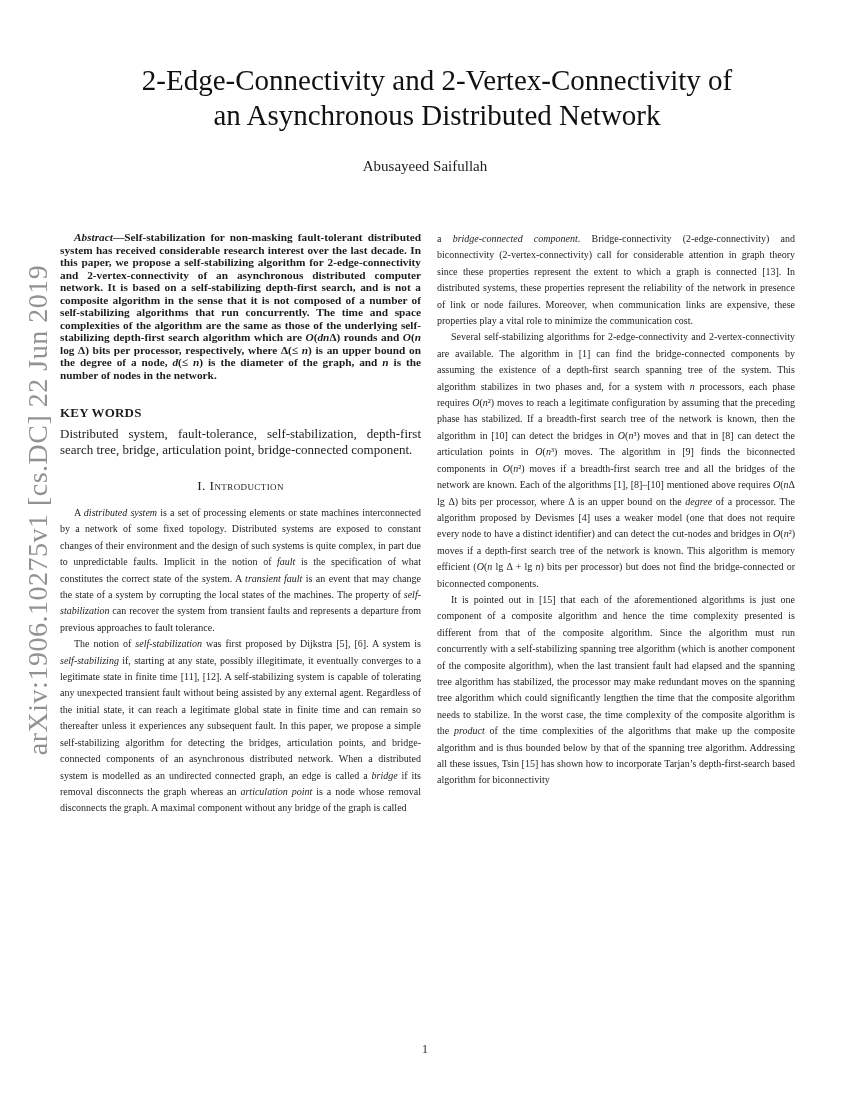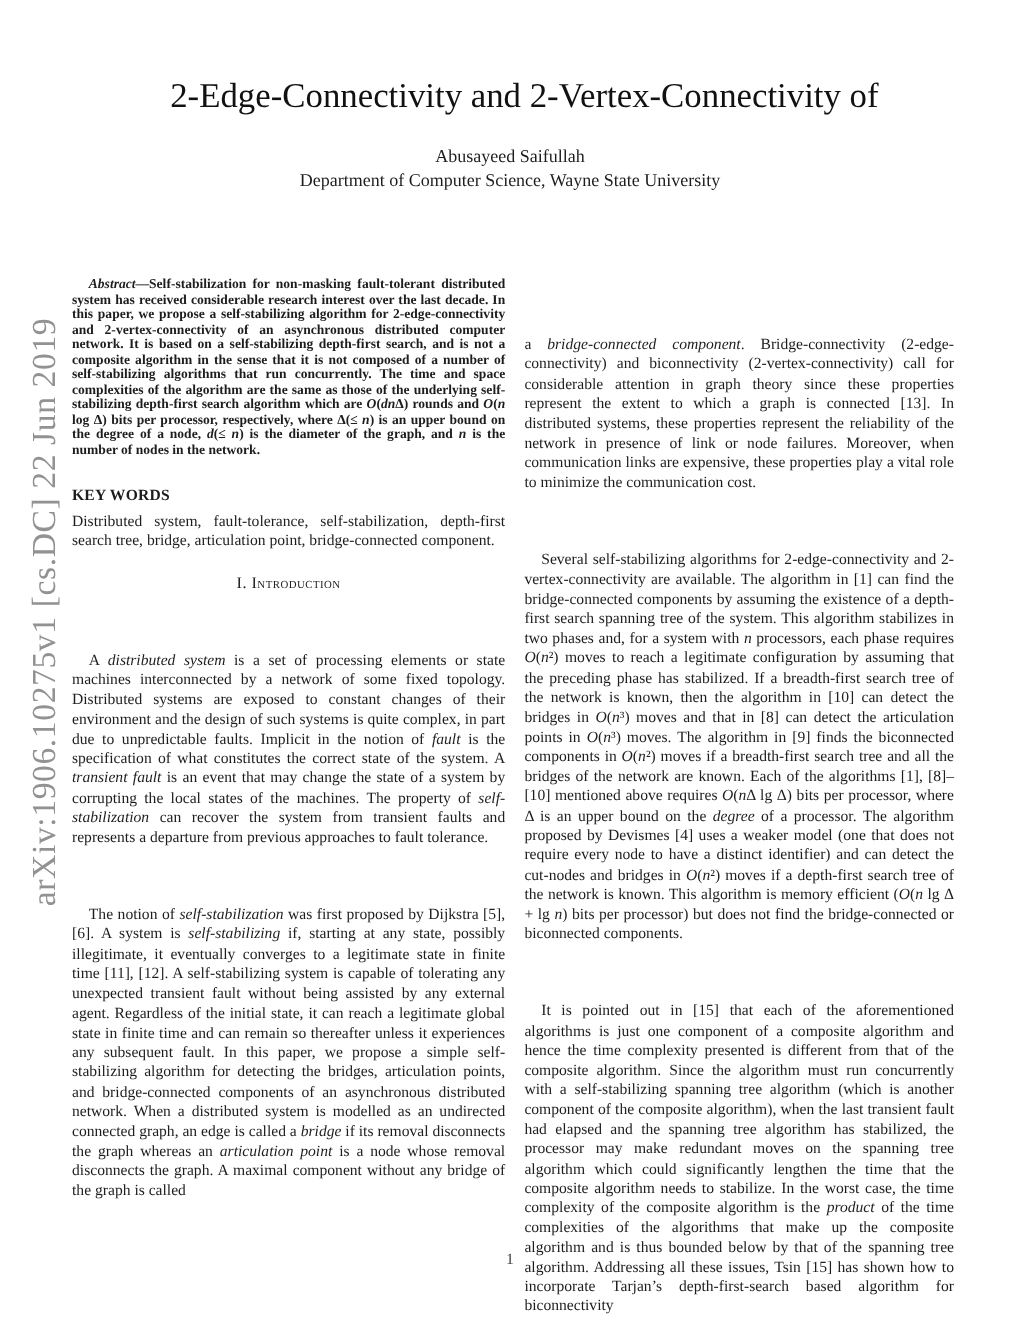--- a/index.html
+++ b/index.html
@@ -14,47 +14,47 @@
     transform:translate(-50%,-50%) rotate(-90deg);
     white-space:nowrap; font-size:28px; color:#929292; letter-spacing:0.5px;
   }
   .title-block { position:absolute; top:63px; left:0; width:850px; text-align:center; }
   .title-line { font-size:29px; line-height:35px; font-weight:400; color:#111;padding-left:24px; }
   .author-name { margin-top:23px; font-size:15px; line-height:20px; }
   .author-affiliation { font-size:15px; line-height:20px; }
   .columns { position:absolute; top:231px; left:60px; width:735px; display:flex; gap:16px; }
   .col { width:361px; text-align:justify; }
   .col-right { width:358px; }
-  p.body { font-size:13px; line-height:16.4px; text-indent:14px;margin-top:48px; }
+  p.body { font-size:10px; line-height:16.4px; text-indent:14px; }
   p.noindent { text-indent:0; }
   .abstract {
     font-size:11.3px; line-height:12.5px; font-weight:bold;
     text-indent:14px; text-align:justify;
   }
   .kw-heading { font-size:13px; font-weight:bold; margin-top:24px; letter-spacing:0.2px; text-align:left; }
   .keywords { font-size:13px; line-height:15.5px; margin-top:5px; text-align:justify; }
   .section-heading {
     font-size:13.5px; font-weight:400; text-align:center;
     font-variant:small-caps; letter-spacing:0.4px;
-    margin-top:21px; 
+    margin-top:21px; margin-bottom:11px;
   }
   .page-number { position:absolute; top:1041px; left:0; width:850px; text-align:center; font-size:13px; color:#3c3c3c; }
   i { }
 </style>
 </head>
 <body>
 
 <div class="page">
 
   <div class="arxiv-stamp">arXiv:1906.10275v1 [cs.DC] 22 Jun 2019</div>
 
   <div class="title-block">
     <div class="title-line">2-Edge-Connectivity and 2-Vertex-Connectivity of</div>
+    <div class="title-line">an Asynchronous Distributed Network</div>
     <div class="author-name">Abusayeed Saifullah</div>
-    <div class="author-affiliation">Department of Computer Science, Wayne State University</div>
   </div>
 
   <div class="columns">
 
     <div class="col col-left">
       <p class="abstract"><i>Abstract</i>—Self-stabilization for non-masking fault-tolerant distributed system has received considerable research interest over the last decade. In this paper, we propose a self-stabilizing algorithm for 2-edge-connectivity and 2-vertex-connectivity of an asynchronous distributed computer network. It is based on a self-stabilizing depth-first search, and is not a composite algorithm in the sense that it is not composed of a number of self-stabilizing algorithms that run concurrently. The time and space complexities of the algorithm are the same as those of the underlying self-stabilizing depth-first search algorithm which are <i>O</i>(<i>dn</i>Δ) rounds and <i>O</i>(<i>n</i> log Δ) bits per processor, respectively, where Δ(≤ <i>n</i>) is an upper bound on the degree of a node, <i>d</i>(≤ <i>n</i>) is the diameter of the graph, and <i>n</i> is the number of nodes in the network.</p>
 
       <h2 class="kw-heading">KEY WORDS</h2>
 
       <p class="keywords noindent">Distributed system, fault-tolerance, self-stabilization, depth-first search tree, bridge, articulation point, bridge-connected component.</p>

